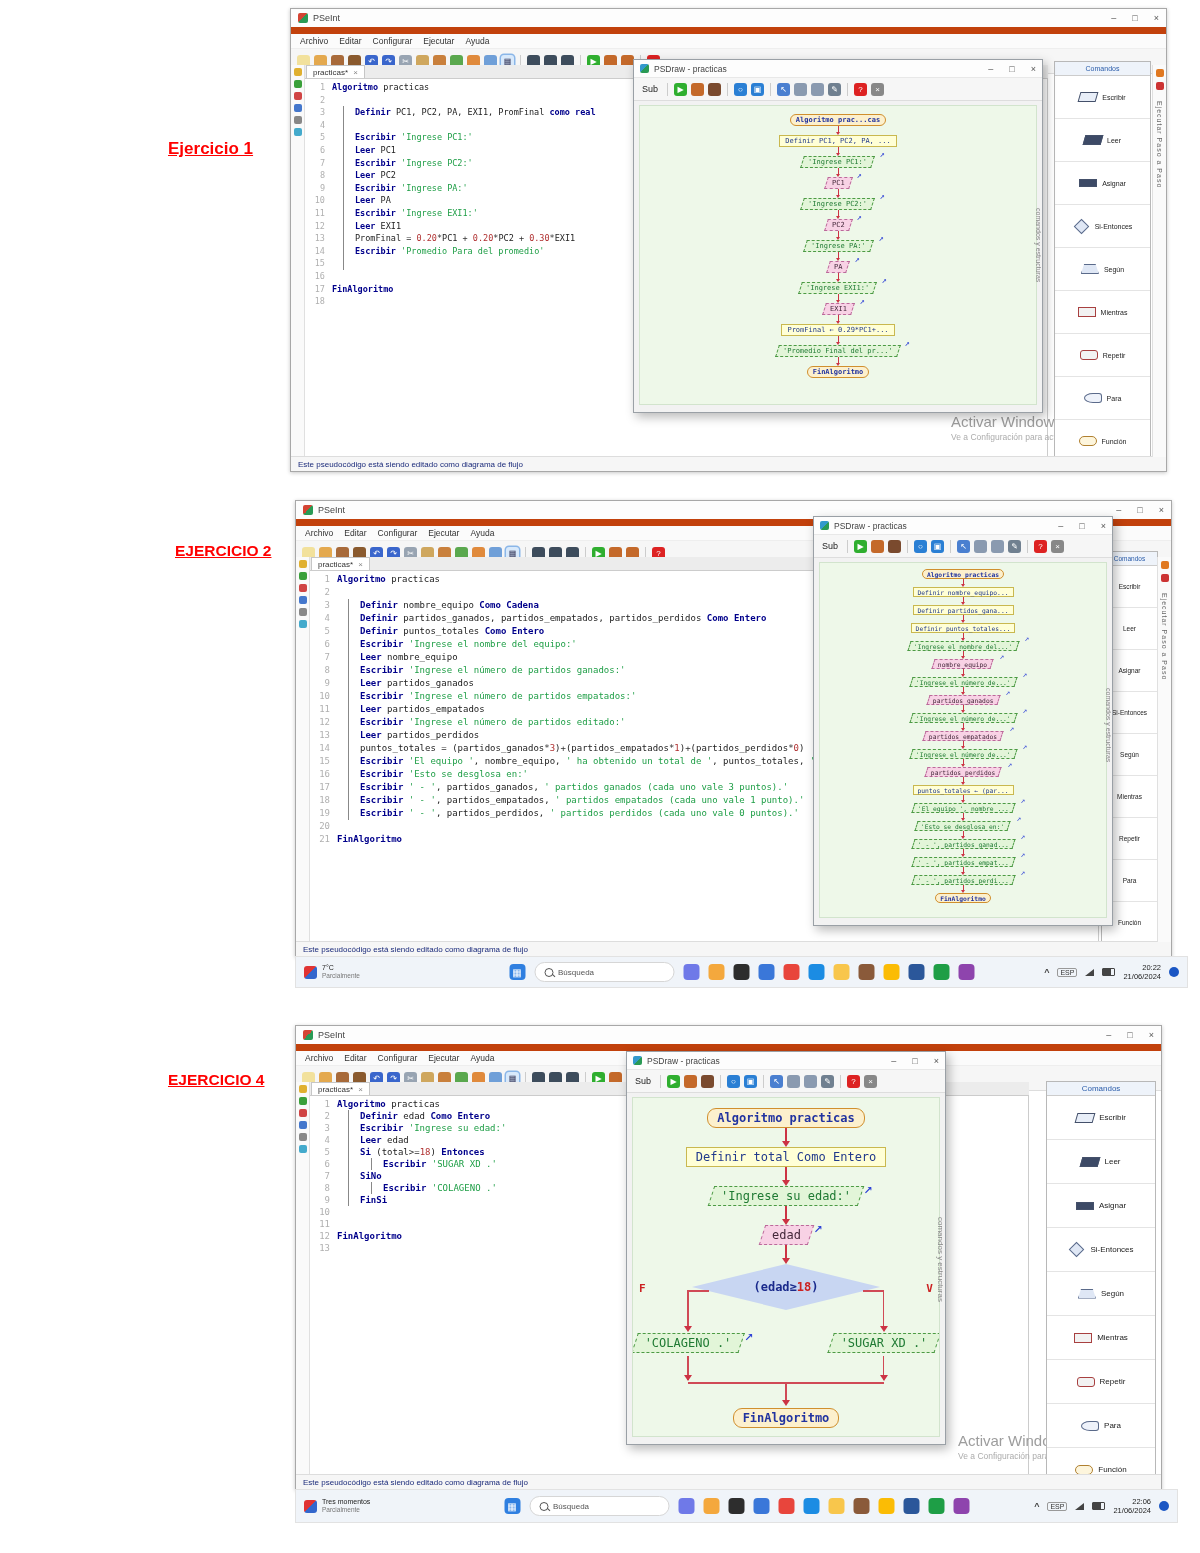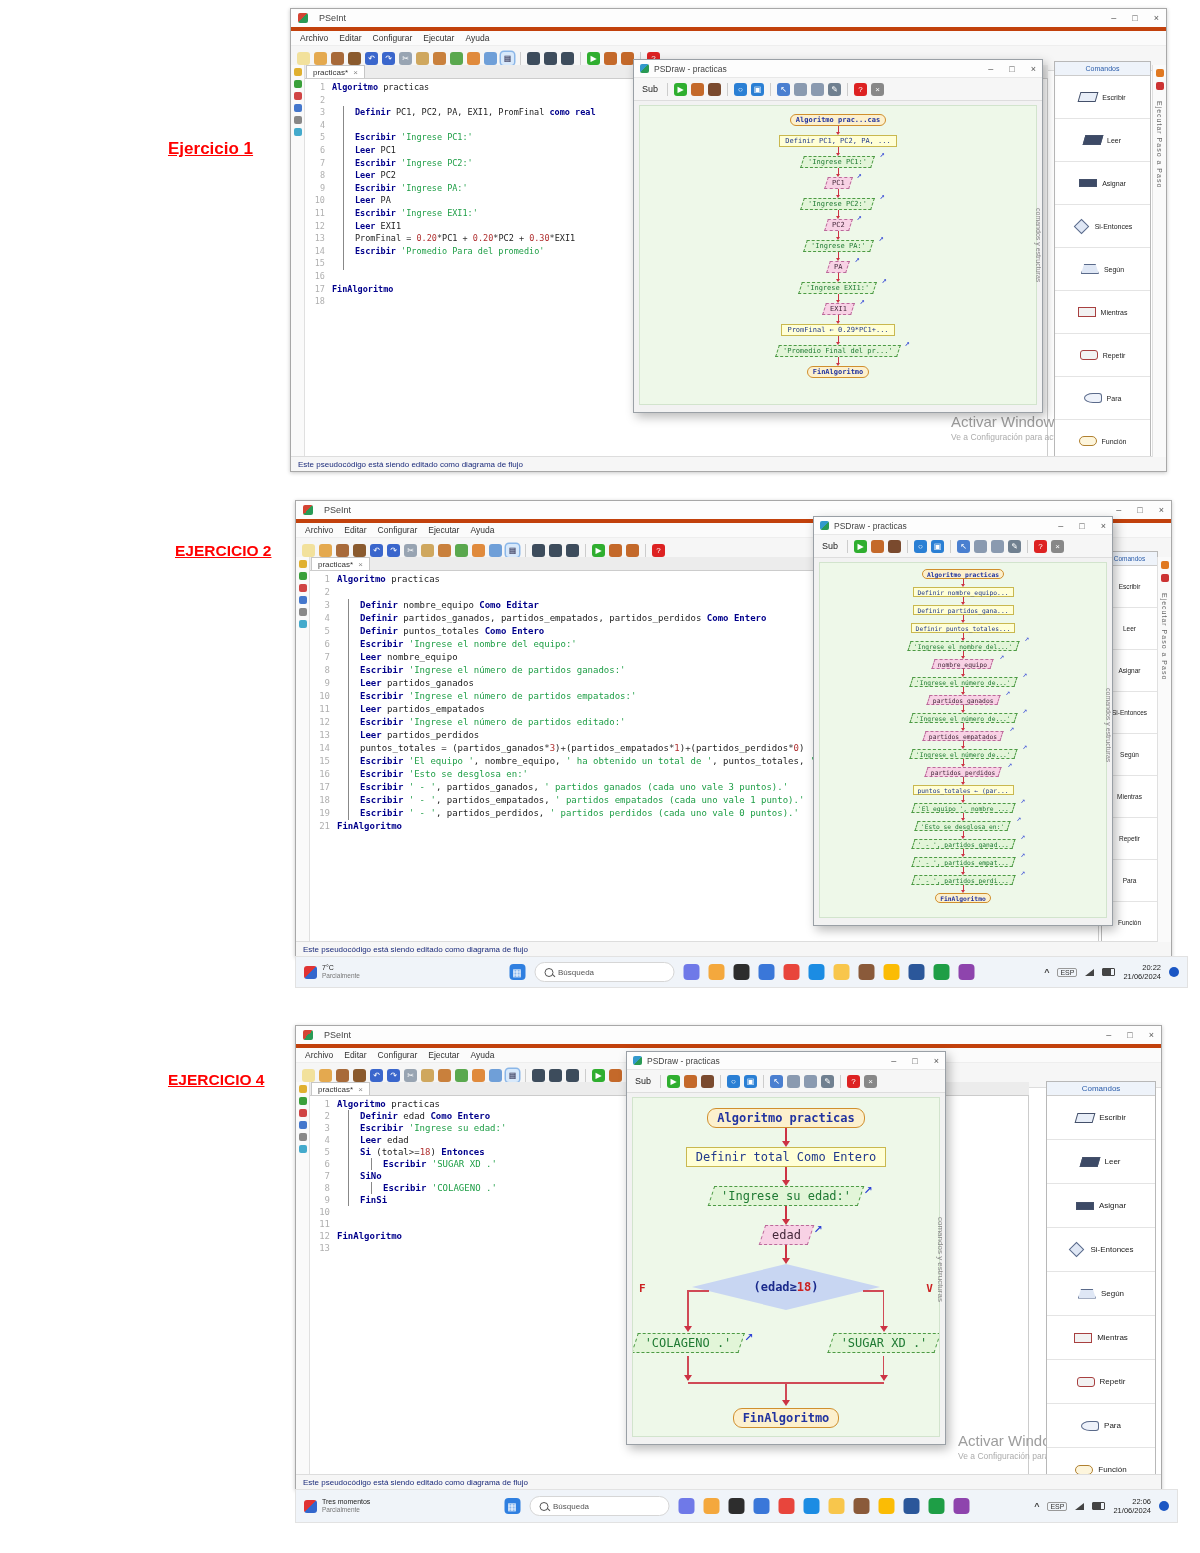--- a/index.html
+++ b/index.html
@@ -1,19 +1,19 @@
 <!DOCTYPE html>
 <html><head>
 <meta charset="utf-8">
 <style>
   html,body{margin:0;padding:0}
   body{width:1200px;height:1553px;position:relative;background:#fff;font-family:"Liberation Sans",sans-serif;overflow:hidden}
   .heading{position:absolute;color:#ff0000;font-weight:bold;text-decoration:underline;font-size:16px}
   .shot{position:absolute;background:#fff;border:1px solid #a8a8a8;box-shadow:0 1px 4px rgba(0,0,0,.22)}
-  .titlebar{height:18px;display:flex;align-items:center;gap:11px;padding:0 7px;font-size:9px;color:#333;background:#fdfdfd;border-bottom:4px solid #c2410c}
+  .titlebar{height:18px;display:flex;align-items:center;gap:5px;padding:0 7px;font-size:9px;color:#333;background:#fdfdfd;border-bottom:7px solid #c2410c}
   .appicon{width:10px;height:10px;border-radius:2px;background:linear-gradient(135deg,#d44433 50%,#2a9a55 50%);flex:none}
   .appicon2{width:9px;height:9px;border-radius:2px;background:linear-gradient(135deg,#3399cc 50%,#2a9a55 50%);flex:none}
   .wtitle{color:#444;white-space:nowrap}
   .winbtns{margin-left:auto;display:flex;gap:16px;align-items:center;color:#555}
   .wbtn{font-size:9px}
   .menubar{height:14px;display:flex;gap:11px;align-items:center;padding:0 9px;font-size:8.5px;color:#333;background:#fbfbfb}
   .toolbar{height:24px;display:flex;align-items:center;gap:4px;padding:0 6px;background:#f6f6f6;border-top:1px solid #eee;border-bottom:1px solid #ddd}
   .ticon{width:13px;height:13px;border-radius:3px;display:inline-flex;align-items:center;justify-content:center;font-size:8px;color:#fff;flex:none}
   .ticon.active{box-shadow:0 0 0 1.5px #8ab6e8;background:#d8e9fb!important;color:#335}
   .sep{width:1px;height:13px;background:#ccc;margin:0 2px;flex:none}
@@ -384,37 +384,38 @@
     </div>
     <div class="tabrow" style="width: 788px;">
       <span class="tab">
         <span>practicas*</span>
         <span class="tabx">×</span>
       </span>
     </div>
     <div class="codearea" style="left: 13px; top: 69px; bottom: 14px; width: 788px; font-size: 9px;">
       <div class="cl" style="height: 13px; line-height: 13px;"><span class="ln">1</span><span class="tok-k">Algoritmo</span><span class="tok-p"> practicas</span></div>
       <div class="cl" style="height: 13px; line-height: 13px;"><span class="ln">2</span></div>
-      <div class="cl" style="height: 13px; line-height: 13px;"><span class="ln">3</span><span class="ind"></span><span class="tok-k">Definir</span><span class="tok-p"> nombre_equipo </span><span class="tok-k">Como Editar</span></div>
+      <div class="cl" style="height: 13px; line-height: 13px;"><span class="ln">3</span><span class="ind"></span><span class="tok-k">Definir</span><span class="tok-p"> nombre_equipo </span><span class="tok-k">Como Cadena</span></div>
       <div class="cl" style="height: 13px; line-height: 13px;"><span class="ln">4</span><span class="ind"></span><span class="tok-k">Definir</span><span class="tok-p"> partidos_ganados, partidos_empatados, partidos_perdidos </span><span class="tok-k">Como Entero</span></div>
       <div class="cl" style="height: 13px; line-height: 13px;"><span class="ln">5</span><span class="ind"></span><span class="tok-k">Definir</span><span class="tok-p"> puntos_totales </span><span class="tok-k">Como Entero</span></div>
       <div class="cl" style="height: 13px; line-height: 13px;"><span class="ln">6</span><span class="ind"></span><span class="tok-k">Escribir</span><span class="tok-p"> </span><span class="tok-s">'Ingrese el nombre del equipo:'</span></div>
       <div class="cl" style="height: 13px; line-height: 13px;"><span class="ln">7</span><span class="ind"></span><span class="tok-k">Leer</span><span class="tok-p"> nombre_equipo</span></div>
       <div class="cl" style="height: 13px; line-height: 13px;"><span class="ln">8</span><span class="ind"></span><span class="tok-k">Escribir</span><span class="tok-p"> </span><span class="tok-s">'Ingrese el número de partidos ganados:'</span></div>
       <div class="cl" style="height: 13px; line-height: 13px;"><span class="ln">9</span><span class="ind"></span><span class="tok-k">Leer</span><span class="tok-p"> partidos_ganados</span></div>
       <div class="cl" style="height: 13px; line-height: 13px;"><span class="ln">10</span><span class="ind"></span><span class="tok-k">Escribir</span><span class="tok-p"> </span><span class="tok-s">'Ingrese el número de partidos empatados:'</span></div>
       <div class="cl" style="height: 13px; line-height: 13px;"><span class="ln">11</span><span class="ind"></span><span class="tok-k">Leer</span><span class="tok-p"> partidos_empatados</span></div>
       <div class="cl" style="height: 13px; line-height: 13px;"><span class="ln">12</span><span class="ind"></span><span class="tok-k">Escribir</span><span class="tok-p"> </span><span class="tok-s">'Ingrese el número de partidos editado:'</span></div>
       <div class="cl" style="height: 13px; line-height: 13px;"><span class="ln">13</span><span class="ind"></span><span class="tok-k">Leer</span><span class="tok-p"> partidos_perdidos</span></div>
       <div class="cl" style="height: 13px; line-height: 13px;"><span class="ln">14</span><span class="ind"></span><span class="tok-p">puntos_totales </span><span class="tok-o">= </span><span class="tok-p">(partidos_ganados</span><span class="tok-o">*</span><span class="tok-n">3</span><span class="tok-p">)</span><span class="tok-o">+</span><span class="tok-p">(partidos_empatados</span><span class="tok-o">*</span><span class="tok-n">1</span><span class="tok-p">)</span><span class="tok-o">+</span><span class="tok-p">(partidos_perdidos</span><span class="tok-o">*</span><span class="tok-n">0</span><span class="tok-p">)</span></div>
       <div class="cl" style="height: 13px; line-height: 13px;"><span class="ln">15</span><span class="ind"></span><span class="tok-k">Escribir</span><span class="tok-p"> </span><span class="tok-s">'El equipo '</span><span class="tok-p">, nombre_equipo, </span><span class="tok-s">' ha obtenido un total de '</span><span class="tok-p">, puntos_totales, </span><span class="tok-s">' puntos.'</span></div>
       <div class="cl" style="height: 13px; line-height: 13px;"><span class="ln">16</span><span class="ind"></span><span class="tok-k">Escribir</span><span class="tok-p"> </span><span class="tok-s">'Esto se desglosa en:'</span></div>
       <div class="cl" style="height: 13px; line-height: 13px;"><span class="ln">17</span><span class="ind"></span><span class="tok-k">Escribir</span><span class="tok-p"> </span><span class="tok-s">' - '</span><span class="tok-p">, partidos_ganados, </span><span class="tok-s">' partidos ganados (cada uno vale 3 puntos).'</span></div>
       <div class="cl" style="height: 13px; line-height: 13px;"><span class="ln">18</span><span class="ind"></span><span class="tok-k">Escribir</span><span class="tok-p"> </span><span class="tok-s">' - '</span><span class="tok-p">, partidos_empatados, </span><span class="tok-s">' partidos empatados (cada uno vale 1 punto).'</span></div>
       <div class="cl" style="height: 13px; line-height: 13px;"><span class="ln">19</span><span class="ind"></span><span class="tok-k">Escribir</span><span class="tok-p"> </span><span class="tok-s">' - '</span><span class="tok-p">, partidos_perdidos, </span><span class="tok-s">' partidos perdidos (cada uno vale 0 puntos).'</span></div>
+      <div class="cl" style="height: 13px; line-height: 13px;"><span class="ln">20</span></div>
       <div class="cl" style="height: 13px; line-height: 13px;"><span class="ln">21</span><span class="tok-k">FinAlgoritmo</span></div>
     </div>
     <div class="statusbar">
       <span>Este pseudocódigo está siendo editado como diagrama de flujo</span>
     </div>
     <div class="cmds" style="right: 13px; top: 50px; width: 55px; height: 392px; font-size: 6.5px;">
       <div class="cmds-h">Comandos</div>
       <div class="cmd" style="height: 41px;">
         <span class="cmd-label">Escribir</span>
       </div>

